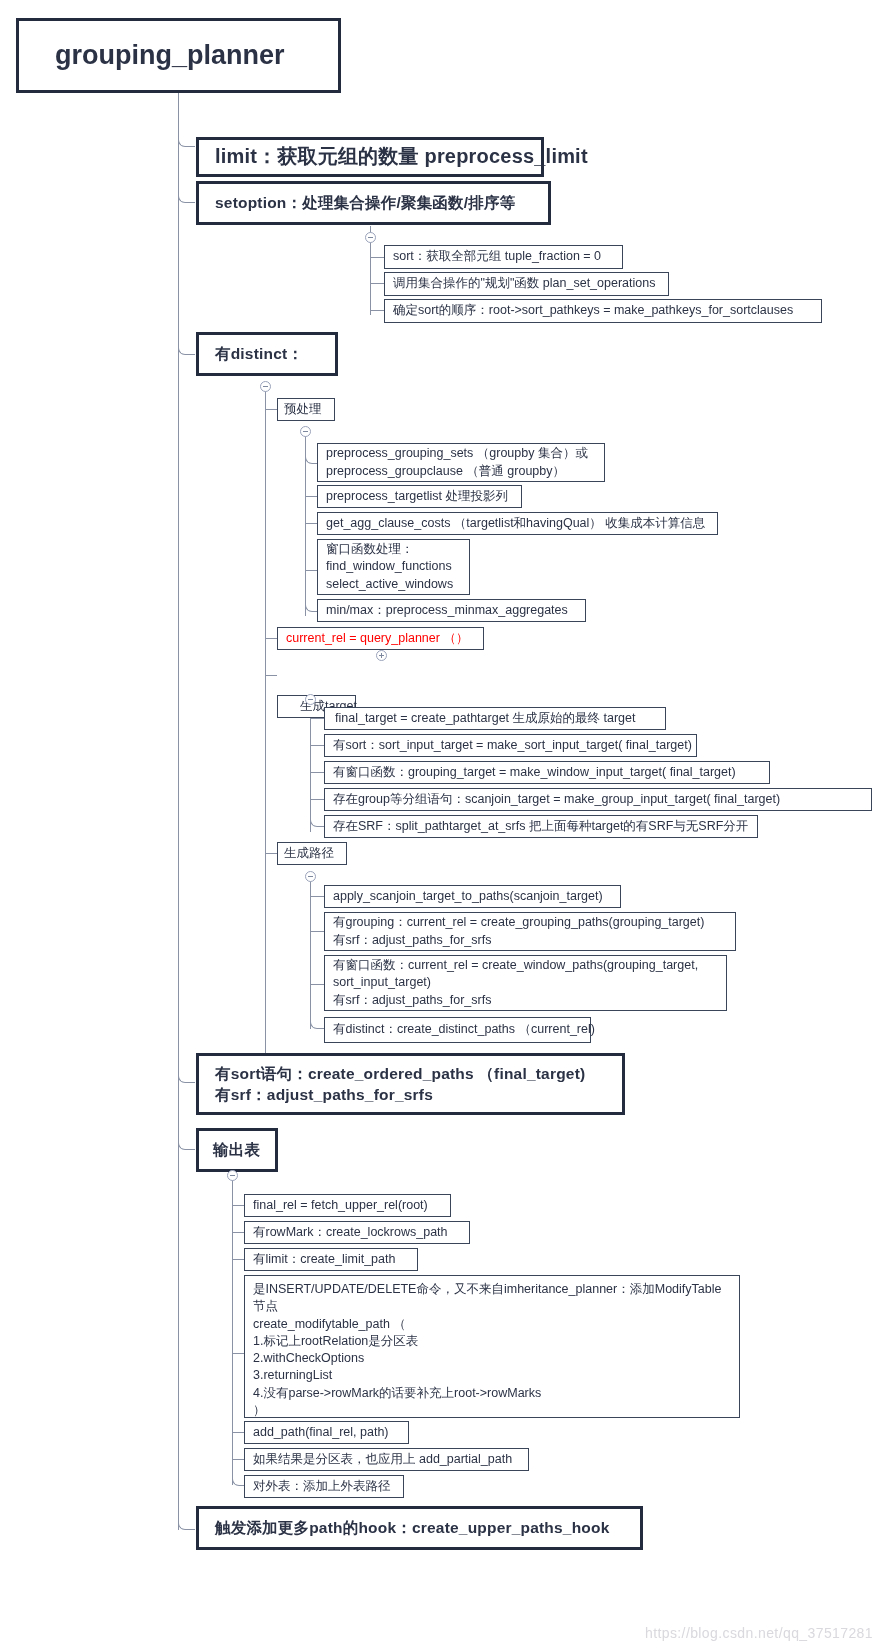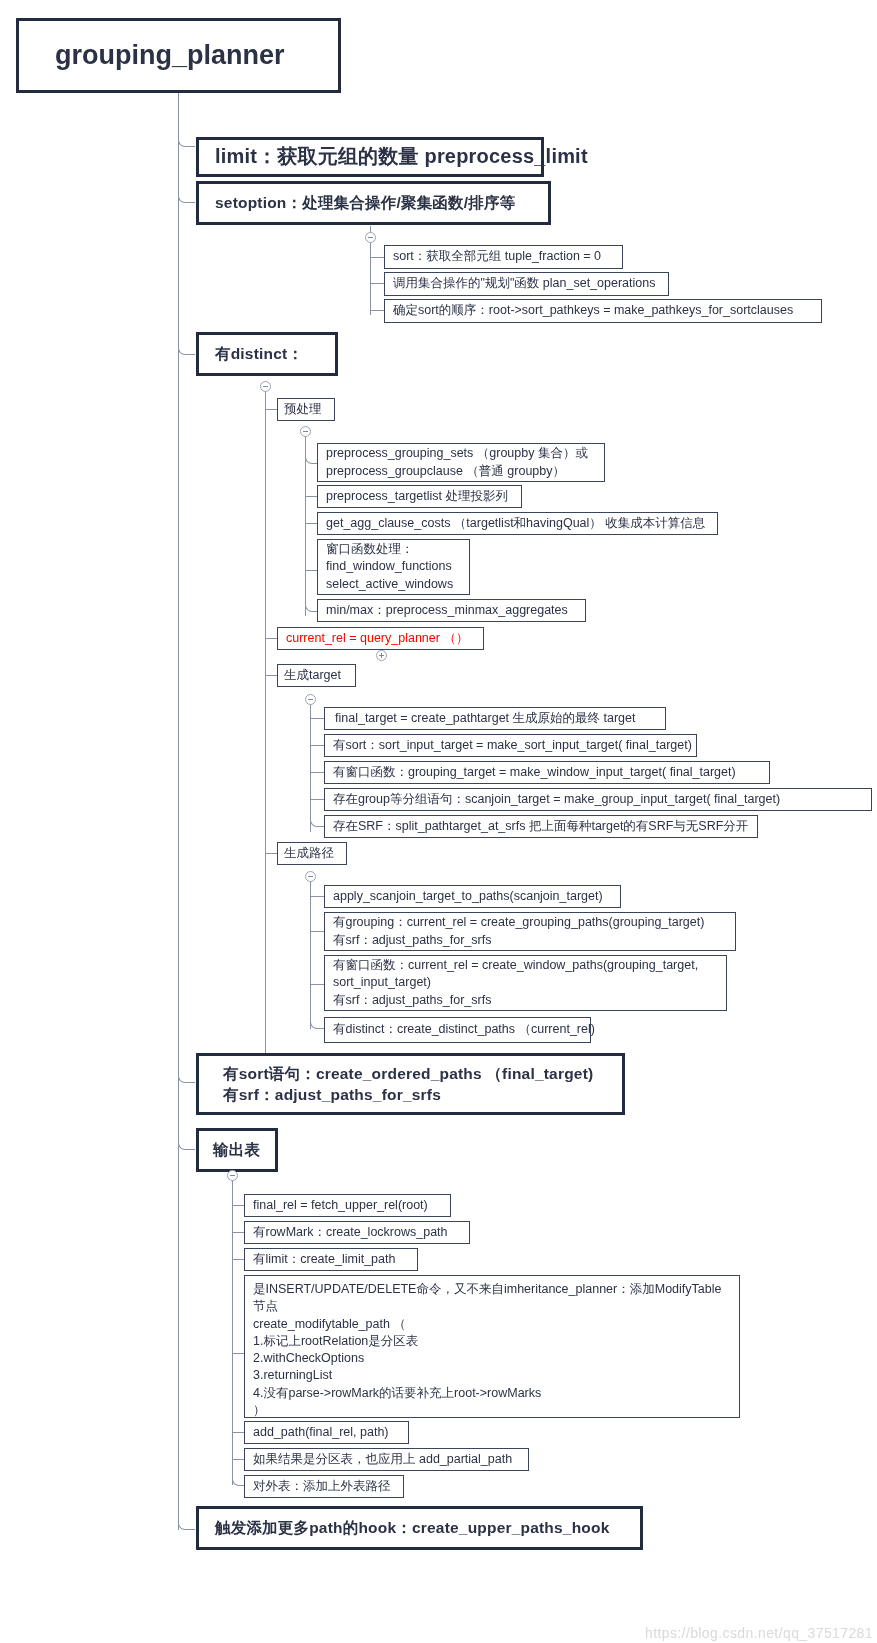--- a/index.html
+++ b/index.html
@@ -201,21 +201,21 @@
 select_active_windows</span>
 </div>
 <div class="node" style="left:317px; top:599px; width:269px; height:23px; font-size:12.5px; padding-left:8px;">
   <span class="txt">min/max：preprocess_minmax_aggregates</span>
 </div>
 
 <div class="node" style="left:277px; top:627px; width:207px; height:23px; font-size:12.5px; padding-left:8px;">
   <span class="txt red">current_rel = query_planner （）</span>
 </div>
 
-<div class="node" style="left:277px; top:664px; width:79px; height:23px; font-size:12.5px; padding-left:6px;">
+<div class="node" style="left:277px; top:695px; width:79px; height:23px; font-size:12.5px; padding-left:22px;">
   <span class="txt">生成target</span>
 </div>
 
 <div class="node" style="left:324px; top:707px; width:342px; height:23px; font-size:12.5px; padding-left:10px;">
   <span class="txt">final_target = create_pathtarget 生成原始的最终 target</span>
 </div>
 <div class="node" style="left:324px; top:734px; width:373px; height:23px; font-size:12.5px; padding-left:8px;">
   <span class="txt">有sort：sort_input_target = make_sort_input_target( final_target)</span>
 </div>
 <div class="node" style="left:324px; top:761px; width:446px; height:23px; font-size:12.5px; padding-left:8px;">
@@ -241,21 +241,21 @@
 </div>
 <div class="node" style="left:324px; top:955px; width:403px; height:56px; font-size:12.5px; padding-left:8px;">
   <span class="txt">有窗口函数：current_rel = create_window_paths(grouping_target,
 sort_input_target)
 有srf：adjust_paths_for_srfs</span>
 </div>
 <div class="node" style="left:324px; top:1017px; width:267px; height:26px; font-size:12.5px; padding-left:8px;">
   <span class="txt">有distinct：create_distinct_paths （current_rel)</span>
 </div>
 
-<div class="node lvl1" style="left:196px; top:1053px; width:429px; height:62px; font-size:15.5px; padding-left:24px;">
+<div class="node lvl1" style="left:196px; top:1053px; width:429px; height:62px; font-size:15.5px; padding-left:16px;">
   <span class="txt">有sort语句：create_ordered_paths （final_target)
 有srf：adjust_paths_for_srfs</span>
 </div>
 
 <div class="node lvl1" style="left:196px; top:1128px; width:82px; height:44px; font-size:15.5px; padding-left:14px;">
   <span class="txt">输出表</span>
 </div>
 
 <div class="node" style="left:244px; top:1194px; width:207px; height:23px; font-size:12.5px; padding-left:8px;">
   <span class="txt">final_rel = fetch_upper_rel(root)</span>

